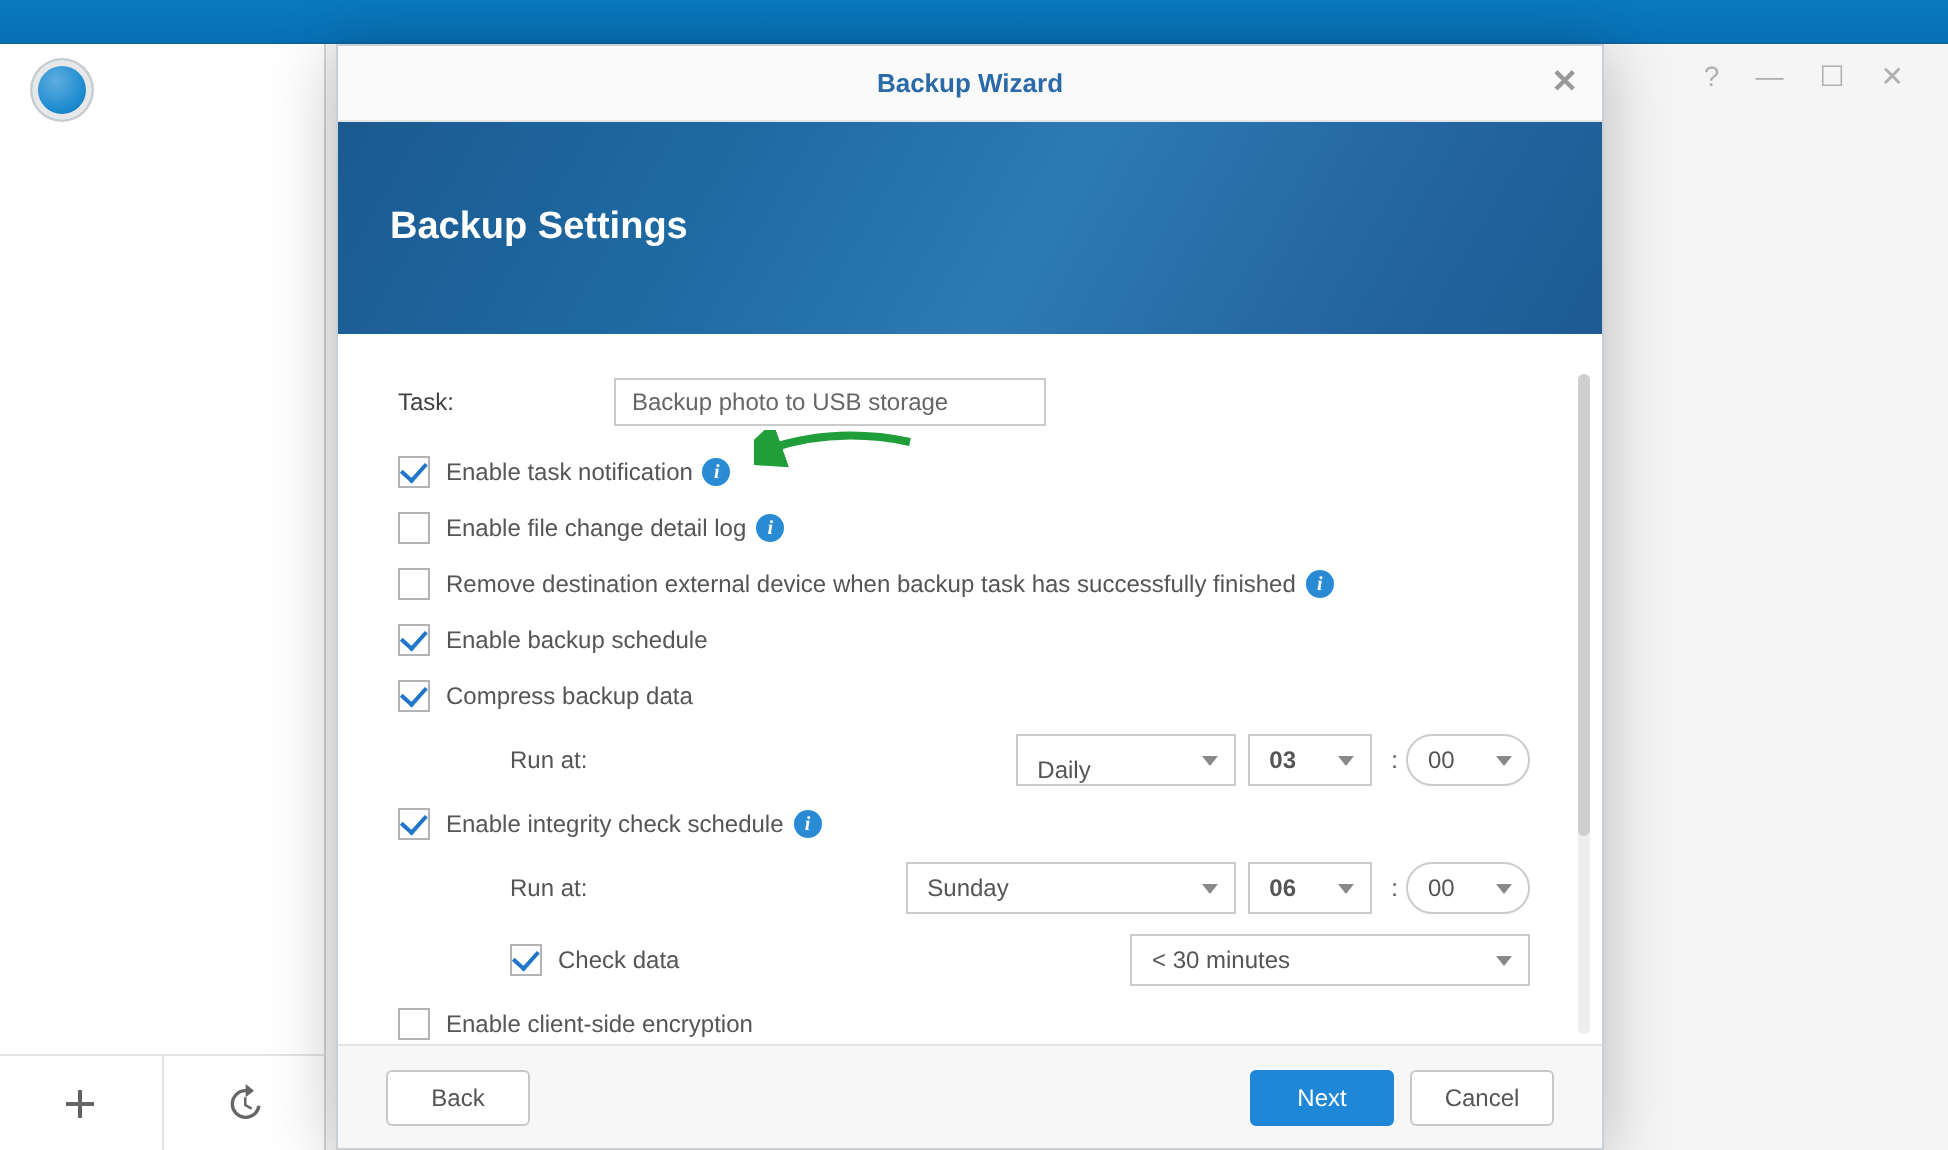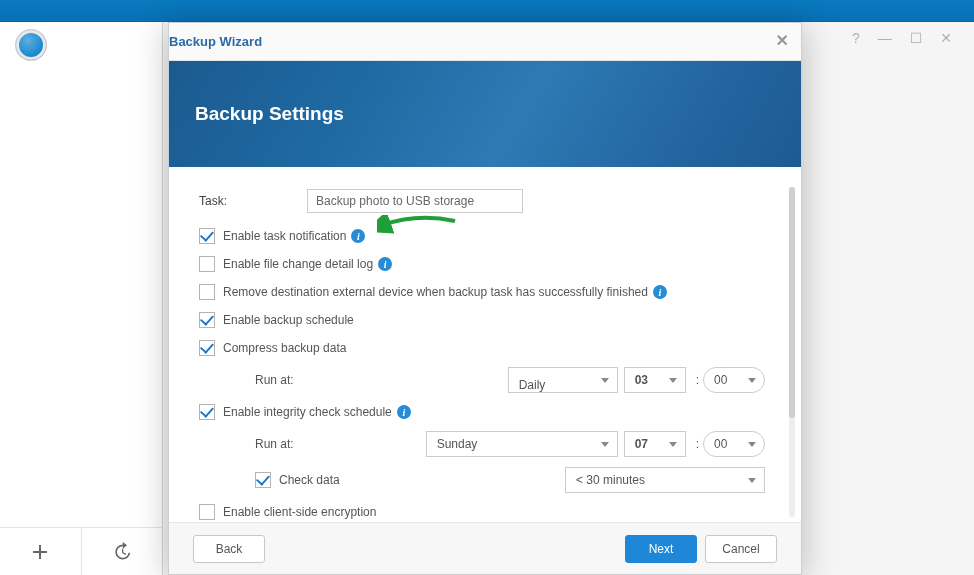--- a/index.html
+++ b/index.html
@@ -12,21 +12,21 @@
 
     .sidebar-bottom { position: absolute; bottom: 0; left: 0; right: 0; height: 48px; border-top: 1px solid #e4e4e4; display: flex; }
     .sidebar-btn { flex: 1; display: flex; align-items: center; justify-content: center; font-size: 24px; color: #666; border-right: 1px solid #e4e4e4; cursor: pointer; }
     .sidebar-btn:last-child { border-right: none; }
 
     .win-controls { position: absolute; top: 30px; right: 22px; display: flex; gap: 18px; color: #b0b0b0; font-size: 14px; }
     .win-controls span { cursor: pointer; }
 
     .wizard { position: absolute; top: 22px; left: 168px; width: 634px; height: 553px; background: #fff; box-shadow: 0 4px 32px rgba(0,0,0,.25); border: 1px solid #c8d0d6; }
 
-    .wizard-titlebar { height: 38px; background: #fafafa; border-bottom: 1px solid #e5e5e5; display: flex; align-items: center; justify-content: flex-start; position: relative; color: #2b6aa8; font-weight: bold; font-size: 13px; }
+    .wizard-titlebar { height: 38px; background: #fafafa; border-bottom: 1px solid #e5e5e5; display: flex; align-items: center; justify-content: center; position: relative; color: #2b6aa8; font-weight: bold; font-size: 13px; }
     .wizard-close { position: absolute; right: 12px; top: 8px; color: #999; font-size: 16px; cursor: pointer; }
 
     .wizard-header { height: 106px; background: linear-gradient(120deg, #1b5a90 0%, #1f6aa3 30%, #2d7ab4 55%, #2466a1 80%, #1d5a92 100%); color: #fff; display: flex; align-items: center; padding-left: 26px; font-size: 19px; font-weight: bold; }
 
     .wizard-body { position: relative; padding: 22px 30px 0 30px; height: 356px; font-size: 12px; color: #555; }
     .scroll-track { position: absolute; top: 20px; bottom: 6px; right: 6px; width: 6px; background: #eee; border-radius: 3px; }
     .scroll-thumb { width: 100%; height: 70%; background: #cfcfcf; border-radius: 3px; }
 
     .row { display: flex; align-items: center; margin-bottom: 12px; }
     .row-task { margin-bottom: 14px; }
@@ -39,21 +39,21 @@
     .chk.checked::after { content: ""; width: 10px; height: 6px; border-left: 2px solid #2176c7; border-bottom: 2px solid #2176c7; transform: rotate(-48deg) translate(1px, -1px); }
     .chk-label { color: #555; }
 
     .info-icon { display: inline-flex; width: 14px; height: 14px; border-radius: 50%; background: #2a8bd5; color: #fff; font-style: italic; font-weight: bold; font-size: 10px; align-items: center; justify-content: center; margin-left: 5px; font-family: Georgia, serif; }
 
     .sched-row { display: flex; align-items: center; margin: 8px 0 10px 56px; }
     .sched-label { width: 150px; color: #555; }
     .sel { height: 26px; border: 1px solid #ccc; background: #fff; padding: 0 22px 0 10px; font-size: 12px; color: #555; position: relative; display: inline-flex; align-items: center; cursor: pointer; margin-right: 6px; }
     .sel::after { content: ""; position: absolute; right: 8px; top: 10px; border-left: 4px solid transparent; border-right: 4px solid transparent; border-top: 5px solid #888; }
     .sel.freq1 { width: 110px; align-items: flex-end; }
-    .sel.freq2 { width: 192px; }
+    .sel.freq2 { width: 165px; }
     .sel.hr { width: 62px; font-weight: bold; }
     .sel.mn { width: 62px; border-radius: 13px; }
     .sel.limit { width: 200px; margin-left: 93px; }
     .colon { margin: 0 4px; color: #555; }
 
     .note-row { margin-top: 8px; color: #888; font-size: 12px; }
     .note-label { color: #d17a2a; }
 
     .arrow { position: absolute; top: 48px; left: 208px; pointer-events: none; }
 
@@ -160,21 +160,21 @@
       <span class="info-icon">i</span>
     </div>
 
     <div class="sched-row">
       <span class="sched-label">Run at:</span>
       <span style="flex:1"></span>
       <span class="sel freq2">
           <span>Sunday</span>
         </span>
       <span class="sel hr">
-          <span>07</span>
+          <span>06</span>
         </span>
       <span class="colon">:</span>
       <span class="sel mn">
           <span>00</span>
         </span>
     </div>
 
     <div class="chk-row indent" style="margin-bottom:4px">
       <span class="chk checked"></span>
       <span class="chk-label">Check data</span>

